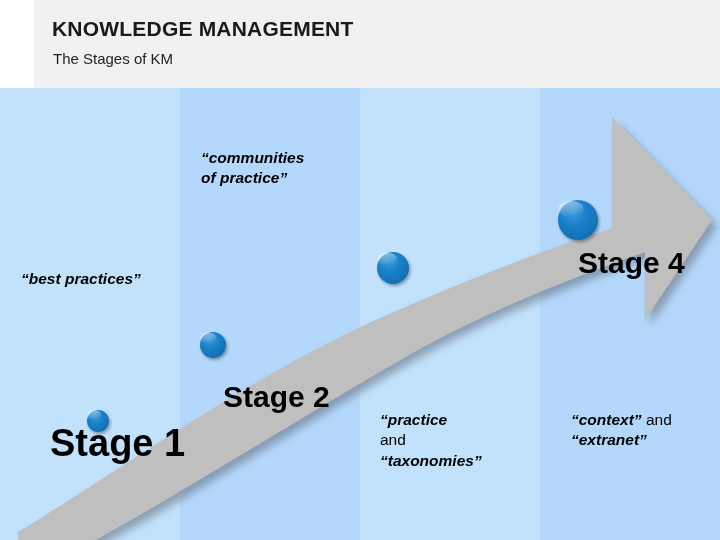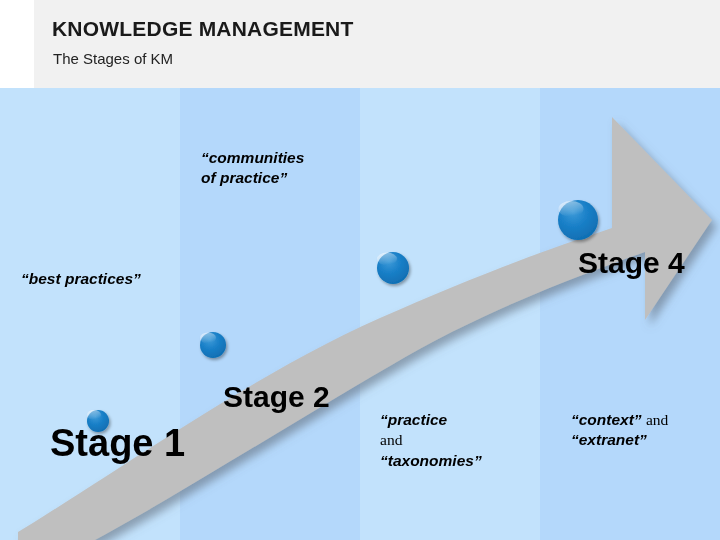--- a/index.html
+++ b/index.html
@@ -84,21 +84,20 @@
     font-size: 15.5px;
     font-weight: bold;
     font-style: italic;
     color: #000000;
     line-height: 1.32;
     white-space: nowrap;
   }
   .callout .plain {
     font-weight: normal;
     font-style: normal;
-    font-family: Liberation Serif, serif;
   }
   .callout-best      { left: 21px;  top: 269px; }
   .callout-community { left: 201px; top: 148px; }
   .callout-content   { left: 380px; top: 410px; }
   .callout-context   { left: 571px; top: 410px; }
 
   
   .stage-label {
     position: absolute;
     font-weight: bold;

